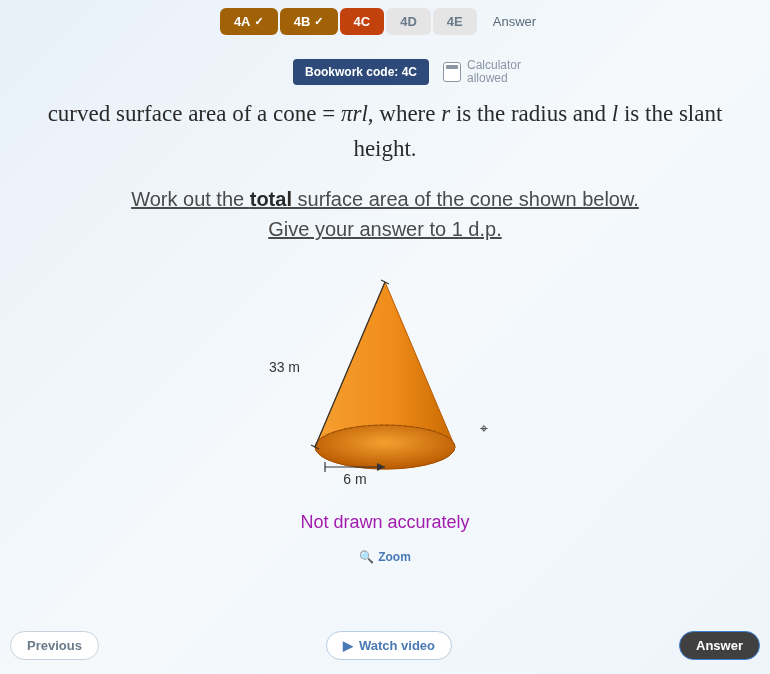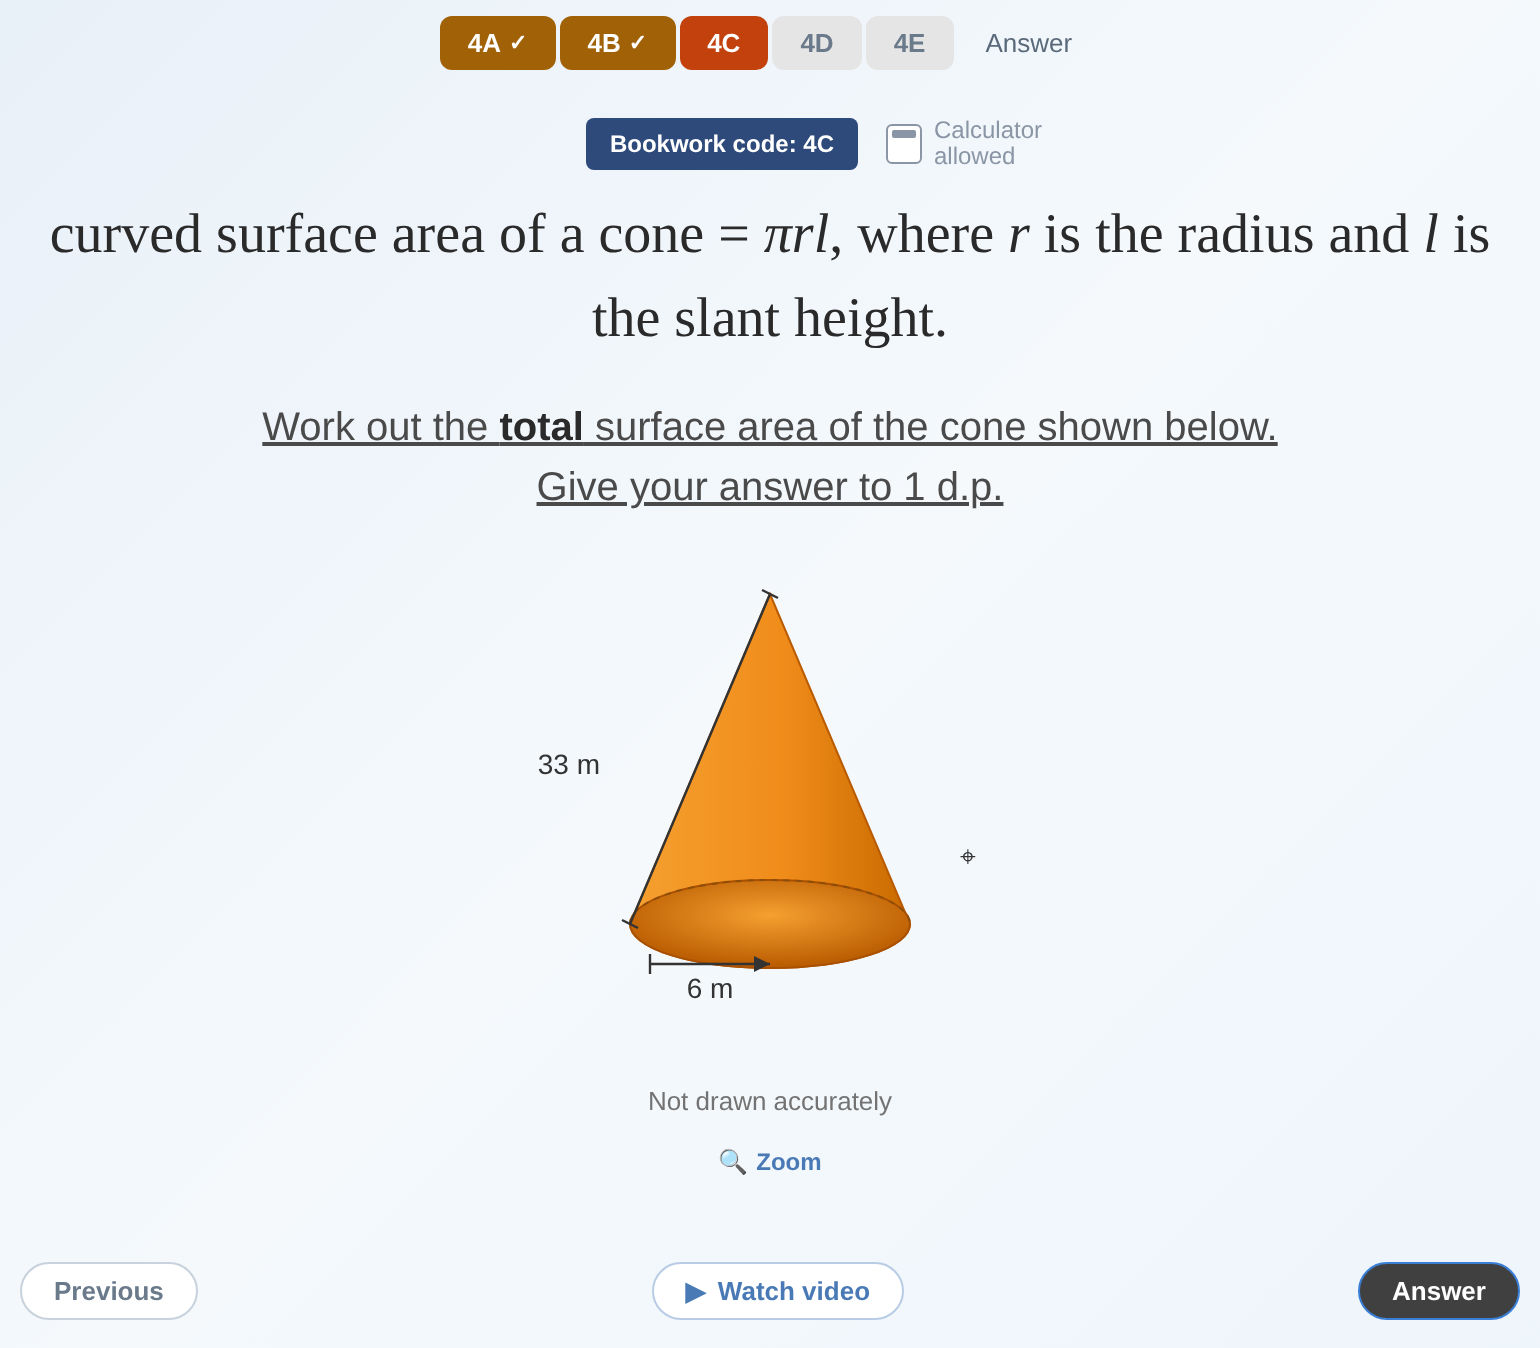--- a/index.html
+++ b/index.html
@@ -69,21 +69,21 @@
     top: 2px; left: 2px; right: 2px; height: 4px;
     background: #8a95a5;
     border-radius: 1px;
   }
   .question {
     text-align: center;
     padding: 12px 20px 0;
   }
   .formula {
     font-family: Georgia, 'Times New Roman', serif;
-    font-size: 28px;
+    font-size: 23px;
     color: #2a2a2a;
     line-height: 1.5;
   }
   .formula .ital { font-style: italic; }
   .instruct {
     font-size: 20px;
     color: #4a4a4a;
     margin-top: 18px;
     line-height: 1.5;
     text-decoration: underline;
@@ -91,23 +91,23 @@
   .instruct .bold { font-weight: 700; color: #2a2a2a; }
   .figure {
     display: flex;
     justify-content: center;
     margin-top: 28px;
     position: relative;
   }
   .figure svg { display: block; }
   .not-drawn {
     text-align: center;
-    color: #737373;
-    font-size: 13px;
-    margin-top: 26px;
+    color: #a21caf;
+    font-size: 18px;
+    margin-top: 10px;
   }
   .zoom {
     text-align: center;
     margin-top: 14px;
   }
   .zoom-btn {
     display: inline-flex;
     align-items: center;
     gap: 4px;
     border: none;

